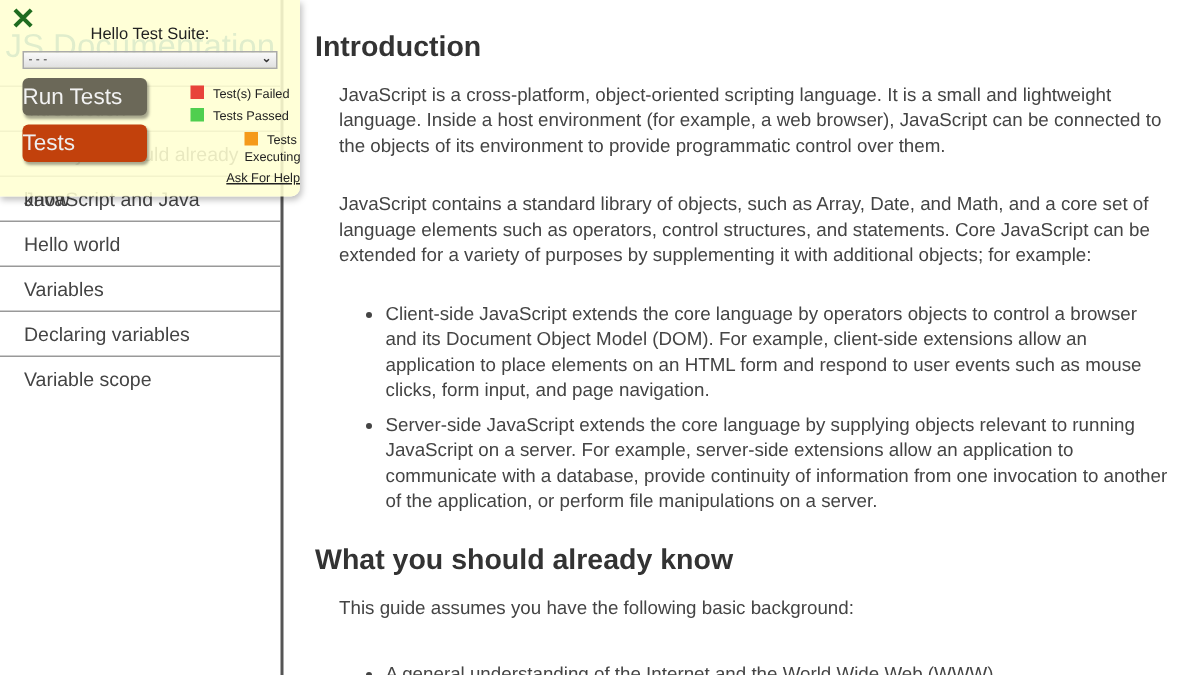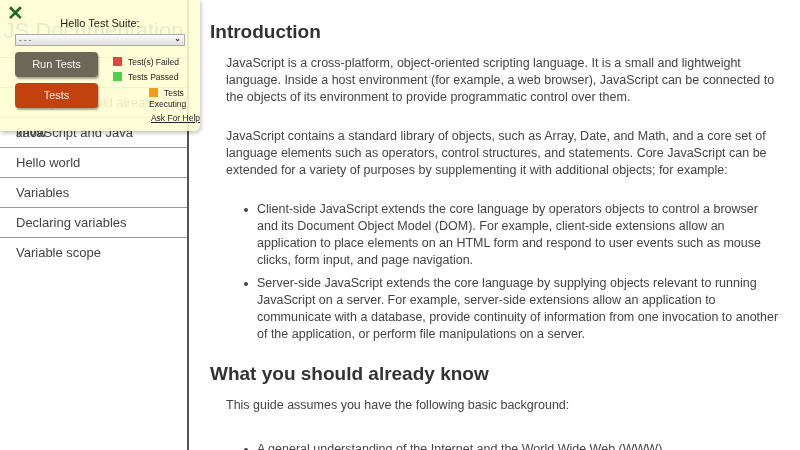--- a/index.html
+++ b/index.html
@@ -113,29 +113,29 @@
       cursor: pointer;
     }
     .suite-select .chev {
       position: absolute; right: 3px; top: -1px;
       font-size: 8px; font-weight: bold;
     }
     .btn {
       position: absolute; left: 15px;
       width: 83px; height: 25px;
       border-radius: 4px;
-      font-size: 11px;
-      text-align: center; line-height: 25px;
+      font-size: 15px;
+      text-align: left; line-height: 25px;
       box-shadow: 1px 2px 2px rgba(0,0,0,0.35);
       cursor: pointer;
     }
     .btn-run { top: 52px; background: #6b6858; color: #f2f2f2; }
     .btn-tests { top: 83px; background: #c2410c; color: #eeeeee; }
     .legend-item {
-      position: absolute; left: 113px;
+      position: absolute; left: 127px;
       height: 11px;
       font-size: 8.5px; color: #222;
       line-height: 11px;
     }
     .legend-item .swatch {
       display: inline-block; width: 9px; height: 9px;
       vertical-align: -1px; margin-right: 6px;
     }
     .help-link {
       position: absolute; left: 0; top: 113px; width: 200px;

